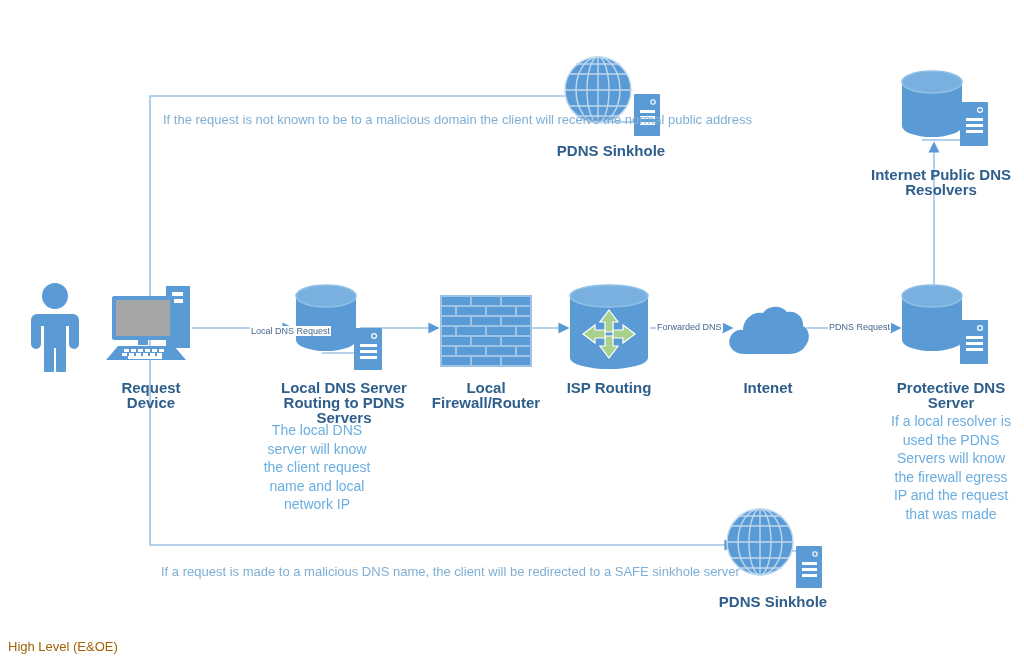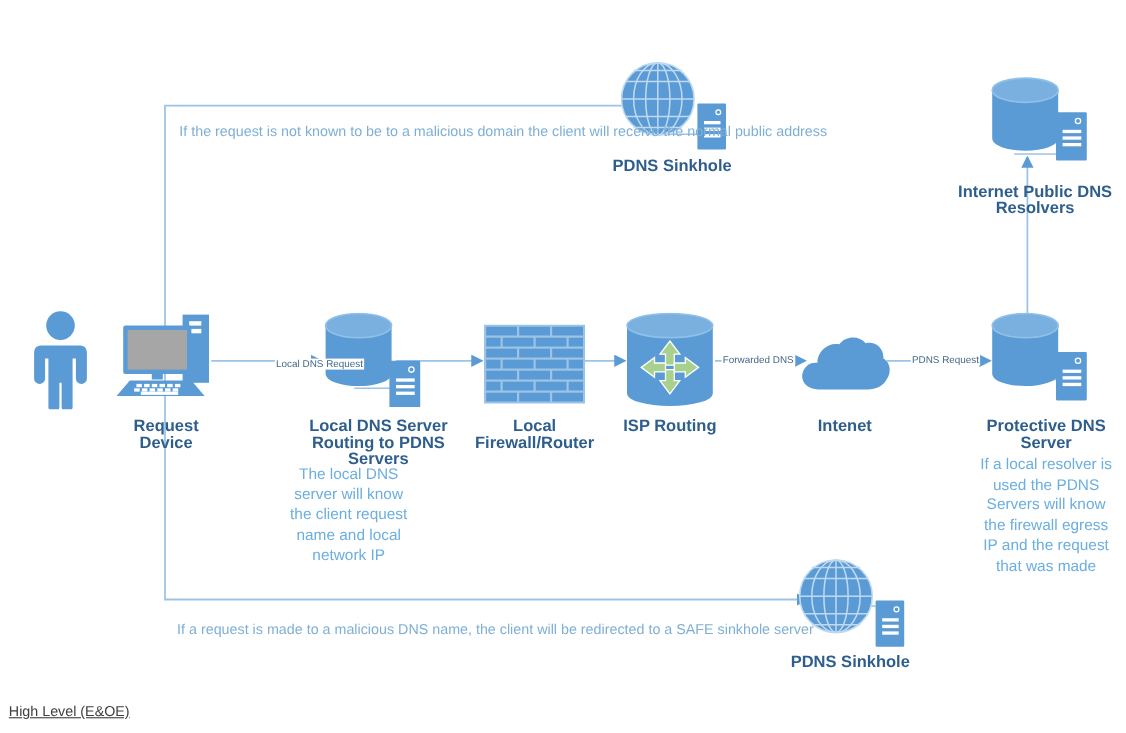--- a/index.html
+++ b/index.html
@@ -42,24 +42,23 @@
   .edge-label {
     position: absolute;
     color: #44688C;
     font-size: 9px;
     background: #ffffff;
     padding: 0 1px;
     white-space: nowrap;
   }
   .footer {
     position: absolute;
-    color: #404040;
+    color: #a16207;
     font-size: 13px;
     white-space: nowrap;
-    text-decoration: underline;
   }
   svg.layer {
     position: absolute;
     left: 0; top: 0;
     width: 1024px; height: 666px;
     pointer-events: none;
   }
 </style>
 </head>
 <body>

